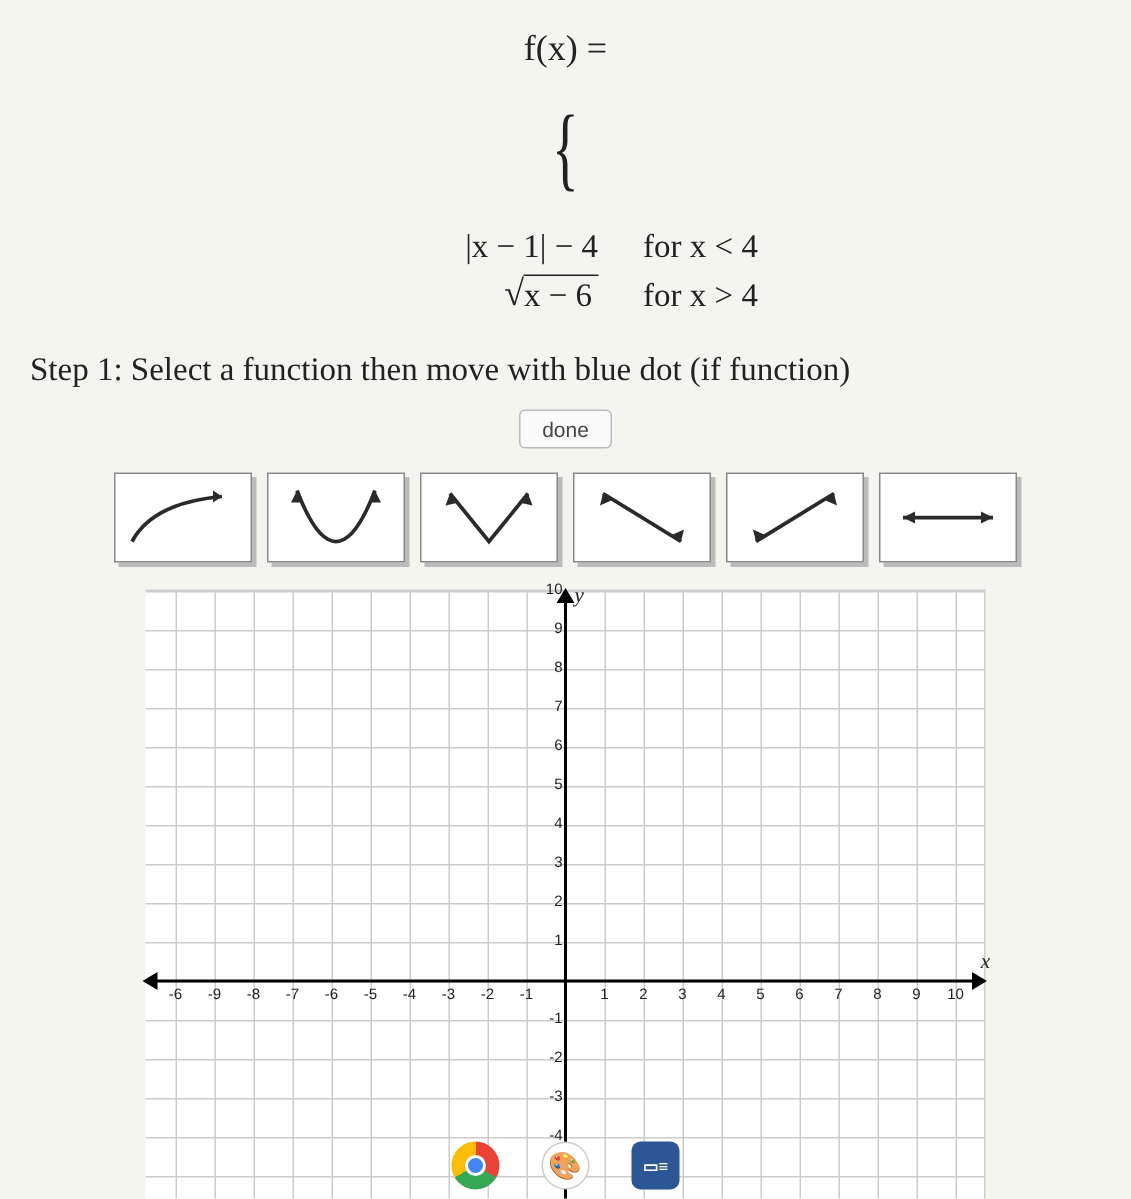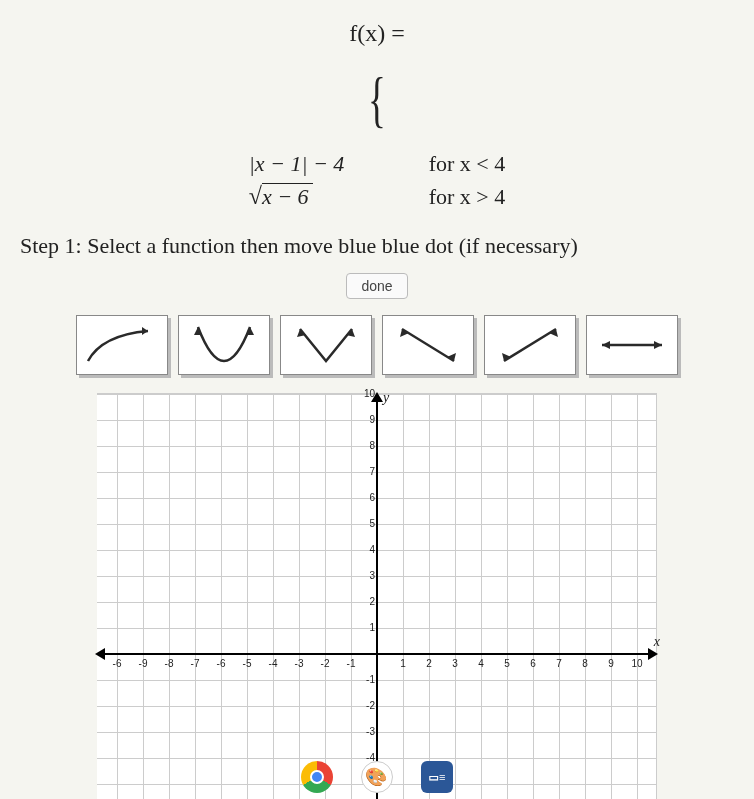--- a/index.html
+++ b/index.html
@@ -20,21 +20,21 @@
     .eq-row { display: inline-flex; align-items: center; gap: 21px; flex-direction: column; }
     .brace {
       font-size: 62px;
       line-height: 62px;
       font-weight: 100;
       margin: 0 4px;
       transform: scaleX(0.6);
     }
     .pieces { display: flex; flex-direction: column; align-items: flex-start; gap: 6px; font-size: 22px; }
     .piece-row { display: flex; align-items: center; }
-    .piece-expr { min-width: 150px; text-align: left; font-style: italic; }
+    .piece-expr { min-width: 150px; text-align: right; }
     .piece-cond { margin-left: 30px; }
     .sqrt { display: inline-flex; align-items: flex-start; }
     .sqrt-sym { font-size: 24px; }
     .sqrt-arg { border-top: 1.5px solid #222; padding: 0 4px 0 0; }
     .step-text {
       font-size: 22px;
       color: #222;
       padding: 8px 20px 10px;
     }
     .done-wrap { text-align: center; margin: 4px 0 10px; }
@@ -150,21 +150,21 @@
               <span class="sqrt-sym">√</span>
               <span class="sqrt-arg">x − 6</span>
             </span>
         </span>
         <span class="piece-cond">for x &gt; 4</span>
       </div>
     </div>
   </div>
 </div>
 
-<div class="step-text">Step 1: Select a function then move blue blue dot (if necessary)</div>
+<div class="step-text">Step 1: Select a function then move with blue dot (if function)</div>
 
 <div class="done-wrap">
   <button class="done-btn">done</button>
 </div>
 
 <div class="shape-row">
   <div class="shape-btn">
     <svg viewBox="0 0 80 48">
       <path d="M 6 40 Q 20 14, 66 10"></path>
       <polygon points="66,10 60,6 60,14"></polygon>

